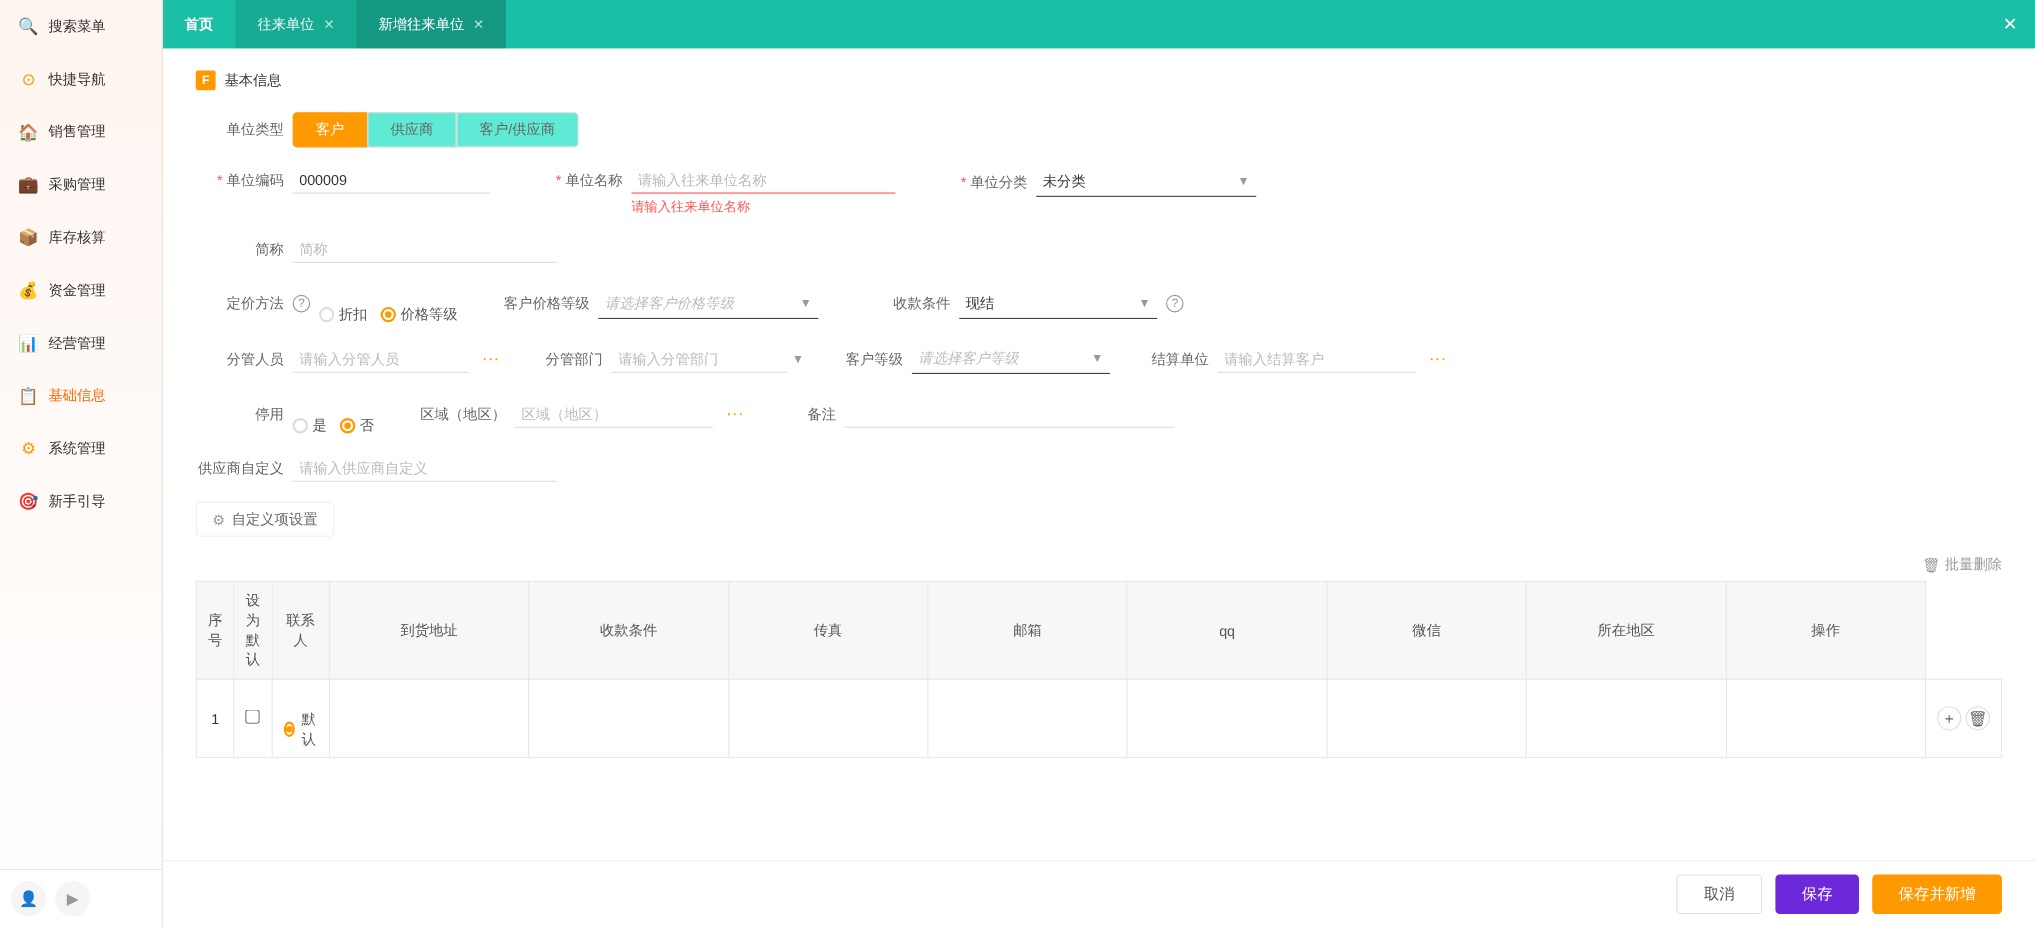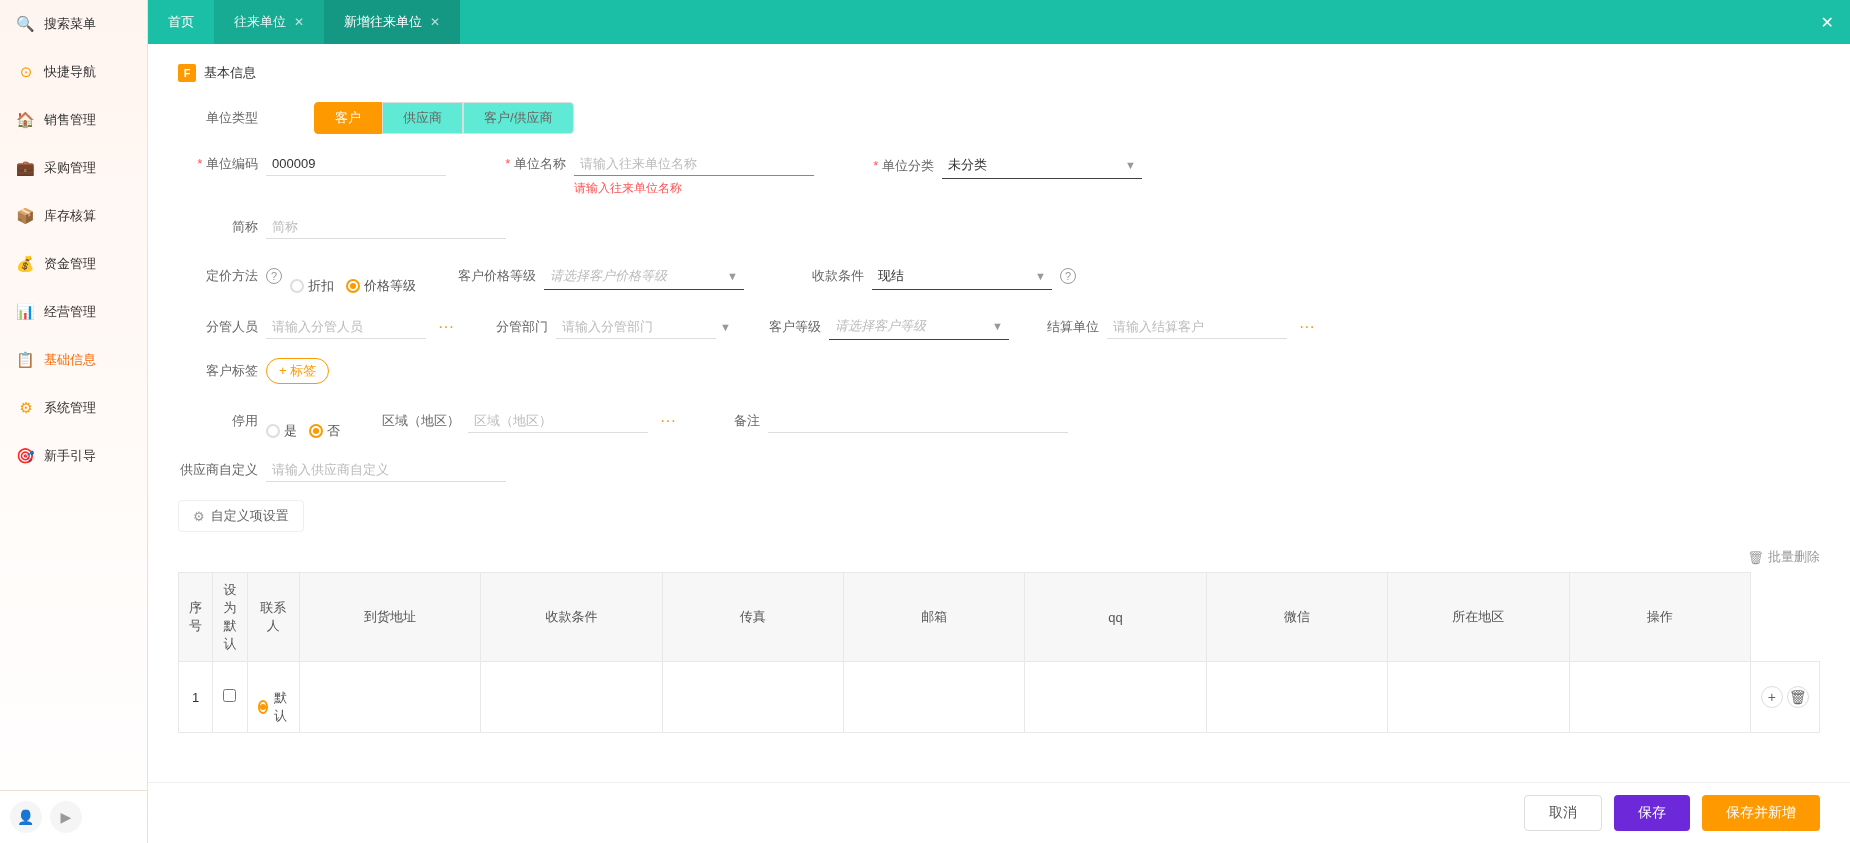--- a/index.html
+++ b/index.html
@@ -75,20 +75,21 @@
       padding: 0 20px;
       cursor: pointer;
       color: rgba(255,255,255,0.85);
       font-size: 14px;
       gap: 6px;
       position: relative;
     }
     .tab.home {
       background: transparent;
       color: #fff;
+      font-weight: bold;
     }
     .tab.inactive {
       background: rgba(0,0,0,0.1);
       color: rgba(255,255,255,0.9);
     }
     .tab.active {
       background: rgba(0,0,0,0.2);
       color: #fff;
     }
     .tab-close {
@@ -183,21 +184,21 @@
       background: #5eead4;
       cursor: pointer;
       color: #666;
       font-size: 13px;
     }
     .type-btn.active {
       background: #f90;
       border-color: #f90;
       color: #fff;
     }
-    .type-btn:first-child { border-radius: 4px 0 0 4px; margin-left: 48px; }
+    .type-btn:first-child { border-radius: 4px 0 0 4px; }
     .type-btn:last-child { border-radius: 0 4px 4px 0; }
 
     
     .select-box {
       display: flex;
       align-items: center;
       border-bottom: 1px solid #404040;
       padding: 4px 6px;
       min-width: 160px;
       cursor: pointer;
@@ -538,26 +539,20 @@
           <span class="select-arrow">▼</span>
         </div>
       </div>
       <div class="form-field">
         <span class="form-label" style="min-width:60px; text-align:right;">结算单位</span>
         <input class="form-control" type="text" style="width: 180px;" placeholder="请输入结算客户">
         <span class="more-btn">···</span>
       </div>
     </div>
 
-    <div class="form-row">
-      <span class="form-label" style="min-width:80px; text-align:right;">客户标签</span>
-      <div class="tag-btn">
-        <span>+ 标签</span>
-      </div>
-    </div>
 
     <div style="display:flex; align-items:center; gap:40px; margin-bottom:18px; flex-wrap:wrap;">
       <div class="form-field">
         <span class="form-label" style="min-width:80px; text-align:right;">停用</span>
         <div class="radio-group">
           <div class="radio-item">
             <div class="radio-circle"></div>
             <span>是</span>
           </div>
           <div class="radio-item">

